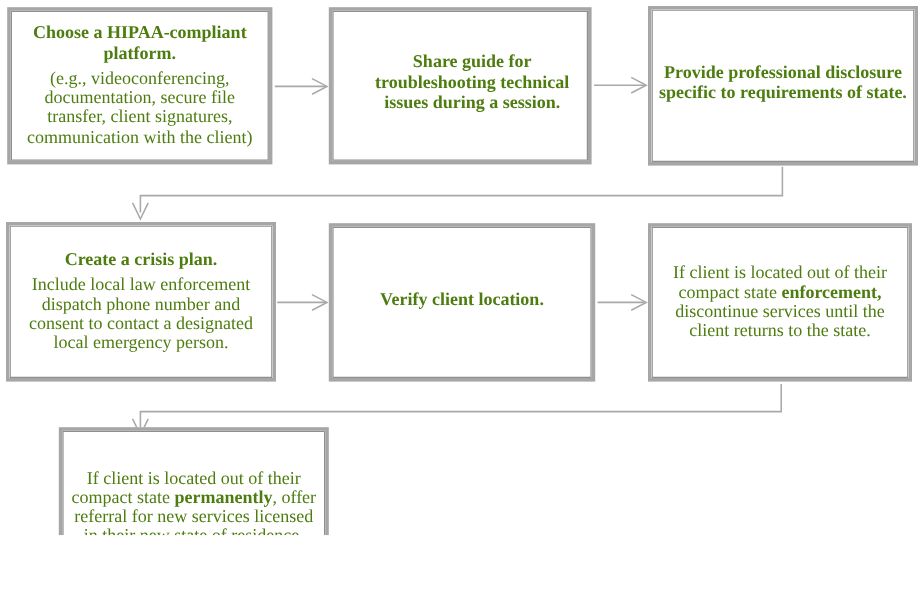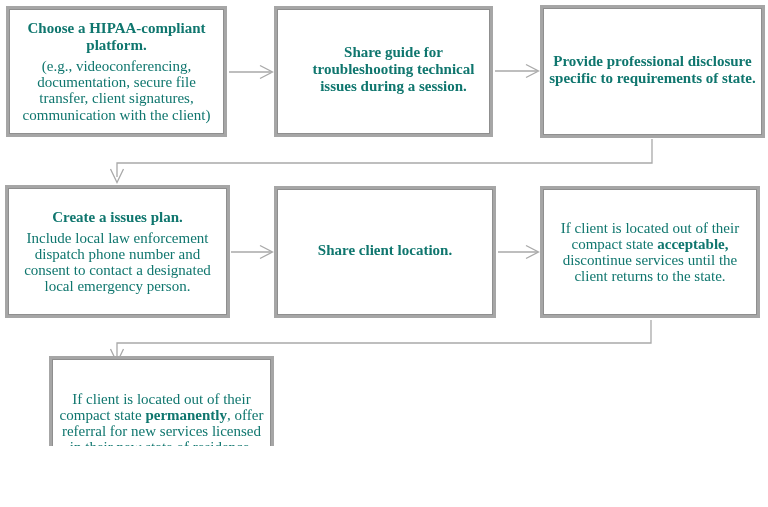--- a/index.html
+++ b/index.html
@@ -6,21 +6,21 @@
     margin: 0;
     padding: 0;
     background: #ffffff;
   }
   .canvas {
     position: relative;
     width: 768px;
     height: 446px;
     background: #ffffff;
     font-family: "Liberation Serif", serif;
-    color: #0f766e;
+    color: #4d7c0f;
     overflow: hidden;
   }
   .connector-layer {
     position: absolute;
     left: 0;
     top: 0;
     width: 768px;
     height: 507px;
   }
   .box {
@@ -105,29 +105,29 @@
 
   <div class="box" id="box-share-guide">
     <div class="title">Share guide for troubleshooting technical issues during a session.</div>
   </div>
 
   <div class="box" id="box-disclosure">
     <div class="title">Provide professional disclosure specific to requirements of state.</div>
   </div>
 
   <div class="box" id="box-crisis-plan">
-    <div class="title">Create a issues plan.</div>
+    <div class="title">Create a crisis plan.</div>
     <div class="body">Include local law enforcement dispatch phone number and consent to contact a designated local emergency person.</div>
   </div>
 
   <div class="box" id="box-verify">
-    <div class="title">Share client location.</div>
+    <div class="title">Verify client location.</div>
   </div>
 
   <div class="box" id="box-temporary">
-    <div class="body"><span>If client is located out of their compact state </span><b>acceptable,</b><span> discontinue services until the client returns to the state.</span></div>
+    <div class="body"><span>If client is located out of their compact state </span><b>enforcement,</b><span> discontinue services until the client returns to the state.</span></div>
   </div>
 
   <div class="box" id="box-permanent">
     <div class="body"><span>If client is located out of their compact state </span><b>permanently</b><span>, offer referral for new services licensed in their new state of residence.</span></div>
   </div>
 
 </div>
 
 </body></html>

